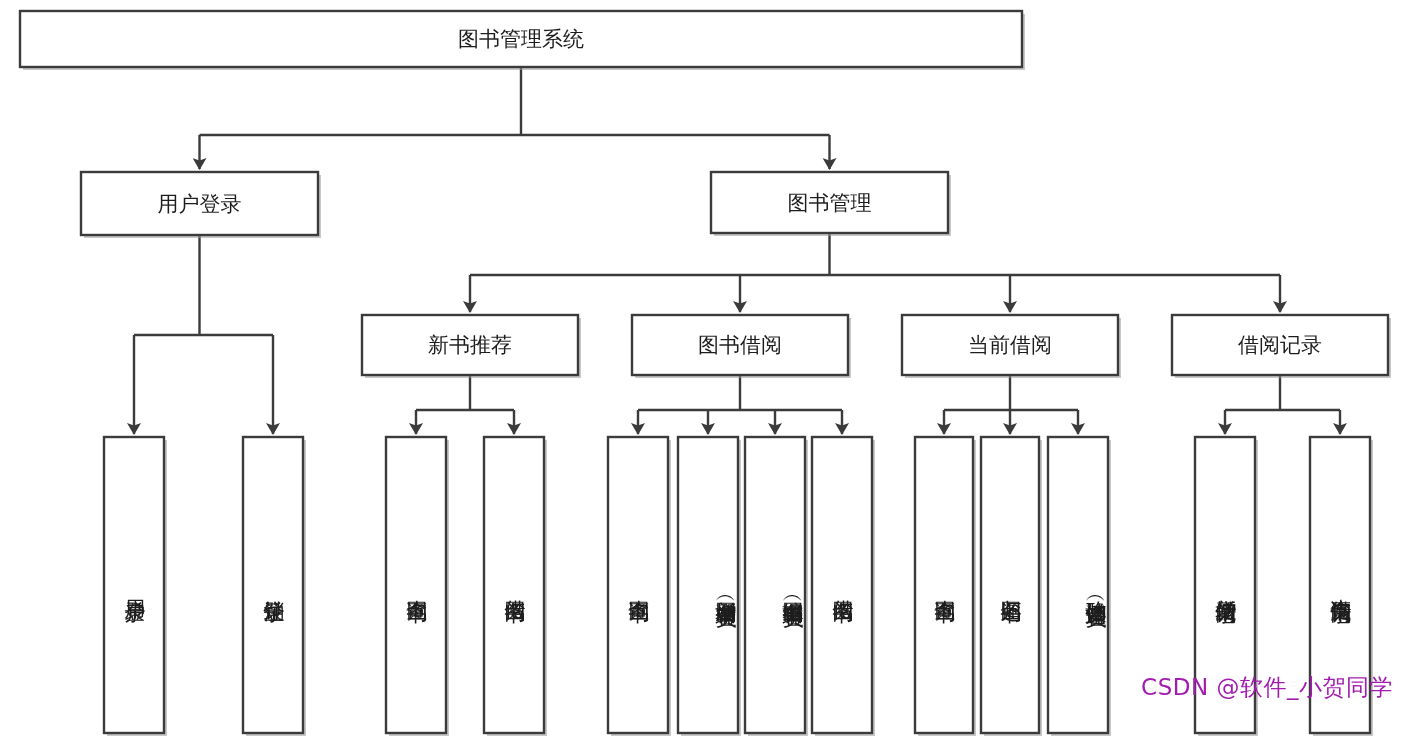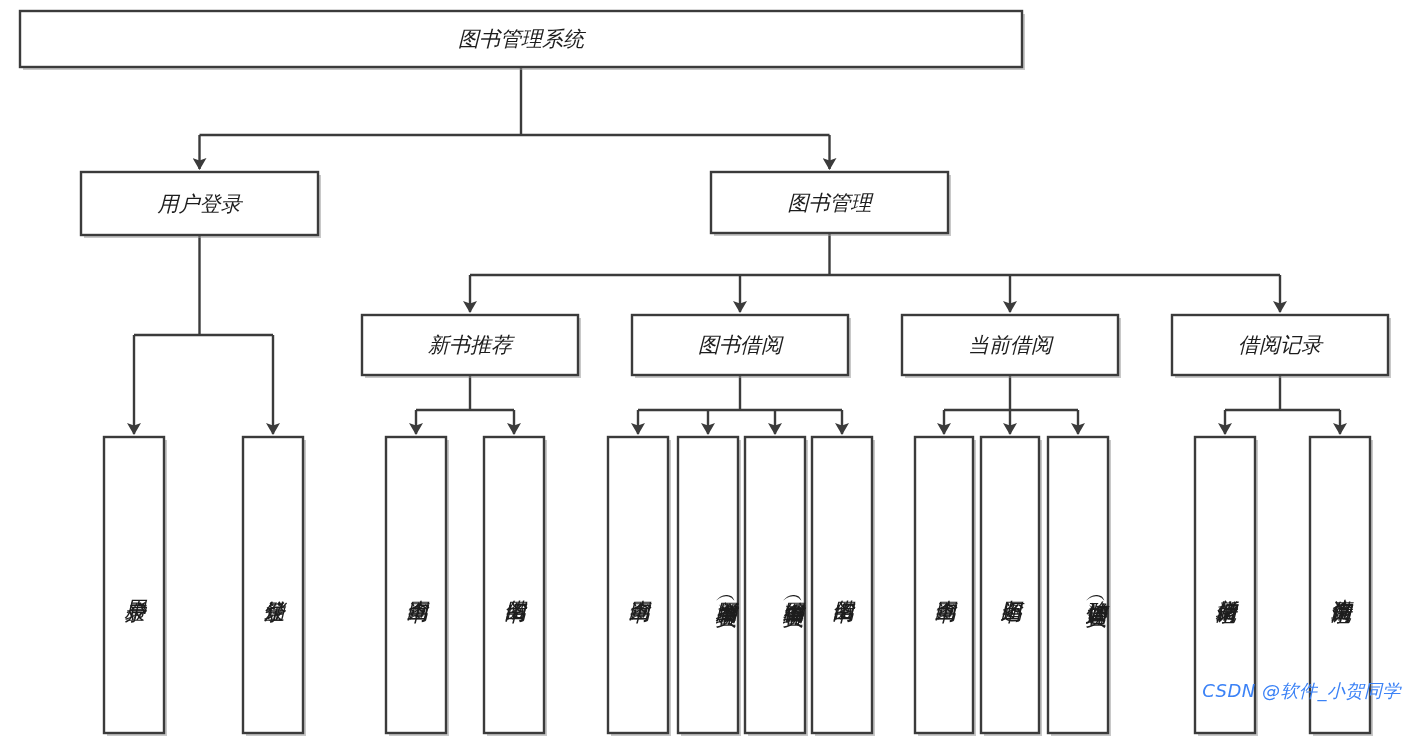--- a/index.html
+++ b/index.html
@@ -1,21 +1,21 @@
 <!DOCTYPE html>
 <html><head>
 <meta charset="utf-8">
 <title>图书管理系统 功能结构图</title>
 <style>
   html,body{margin:0;padding:0;background:#ffffff;}
   body{
     font-family:"DejaVu Sans","Liberation Sans",sans-serif;
     width:1405px;height:747px;overflow:hidden;position:relative;
   }
-  #diagram-root{position:relative;width:1405px;height:707px;background:#ffffff;font-style:italic;}
+  #diagram-root{position:relative;width:1405px;height:707px;background:#ffffff;}
   svg#flow{position:absolute;left:0;top:0;width:1405px;height:747px;display:block;}
 
   .node-rect{fill:#ffffff;stroke:#3b3b3b;stroke-width:2.4;}
   .node-shadow{fill:#9a9a9a;opacity:.55;}
   .link{stroke:#3b3b3b;stroke-width:2.4;fill:none;stroke-linecap:butt;}
   .arrow-head{fill:#3b3b3b;stroke:none;}
 
   .node-label{
     font-family:"DejaVu Sans","Liberation Sans",sans-serif;
     font-size:21px;fill:#1d1d1d;text-anchor:middle;dominant-baseline:middle;
@@ -27,23 +27,23 @@
     writing-mode:vertical-rl;text-orientation:upright;
     font-family:"DejaVu Sans","Liberation Sans",sans-serif;
     font-size:21px;line-height:1.04;color:#1d1d1d;
     letter-spacing:1px;
     padding-top:6px;box-sizing:border-box;
     white-space:nowrap;
   }
   .leaf-vtext.mid{align-items:center;padding-top:0;}
 
   #watermark{
-    position:absolute;right:4px;bottom:4px;
+    position:absolute;right:12px;bottom:4px;
     font-family:"DejaVu Sans","Liberation Sans",sans-serif;
-    font-size:18px;color:#3b82f6;letter-spacing:.5px;
+    font-size:23px;color:#a21caf;letter-spacing:.5px;
     user-select:none;pointer-events:none;white-space:nowrap;
   }
 </style>
 </head>
 <body>
 
 <div id="diagram-root">
 
   <svg id="flow" viewBox="0 0 1405 747">
     <defs>

